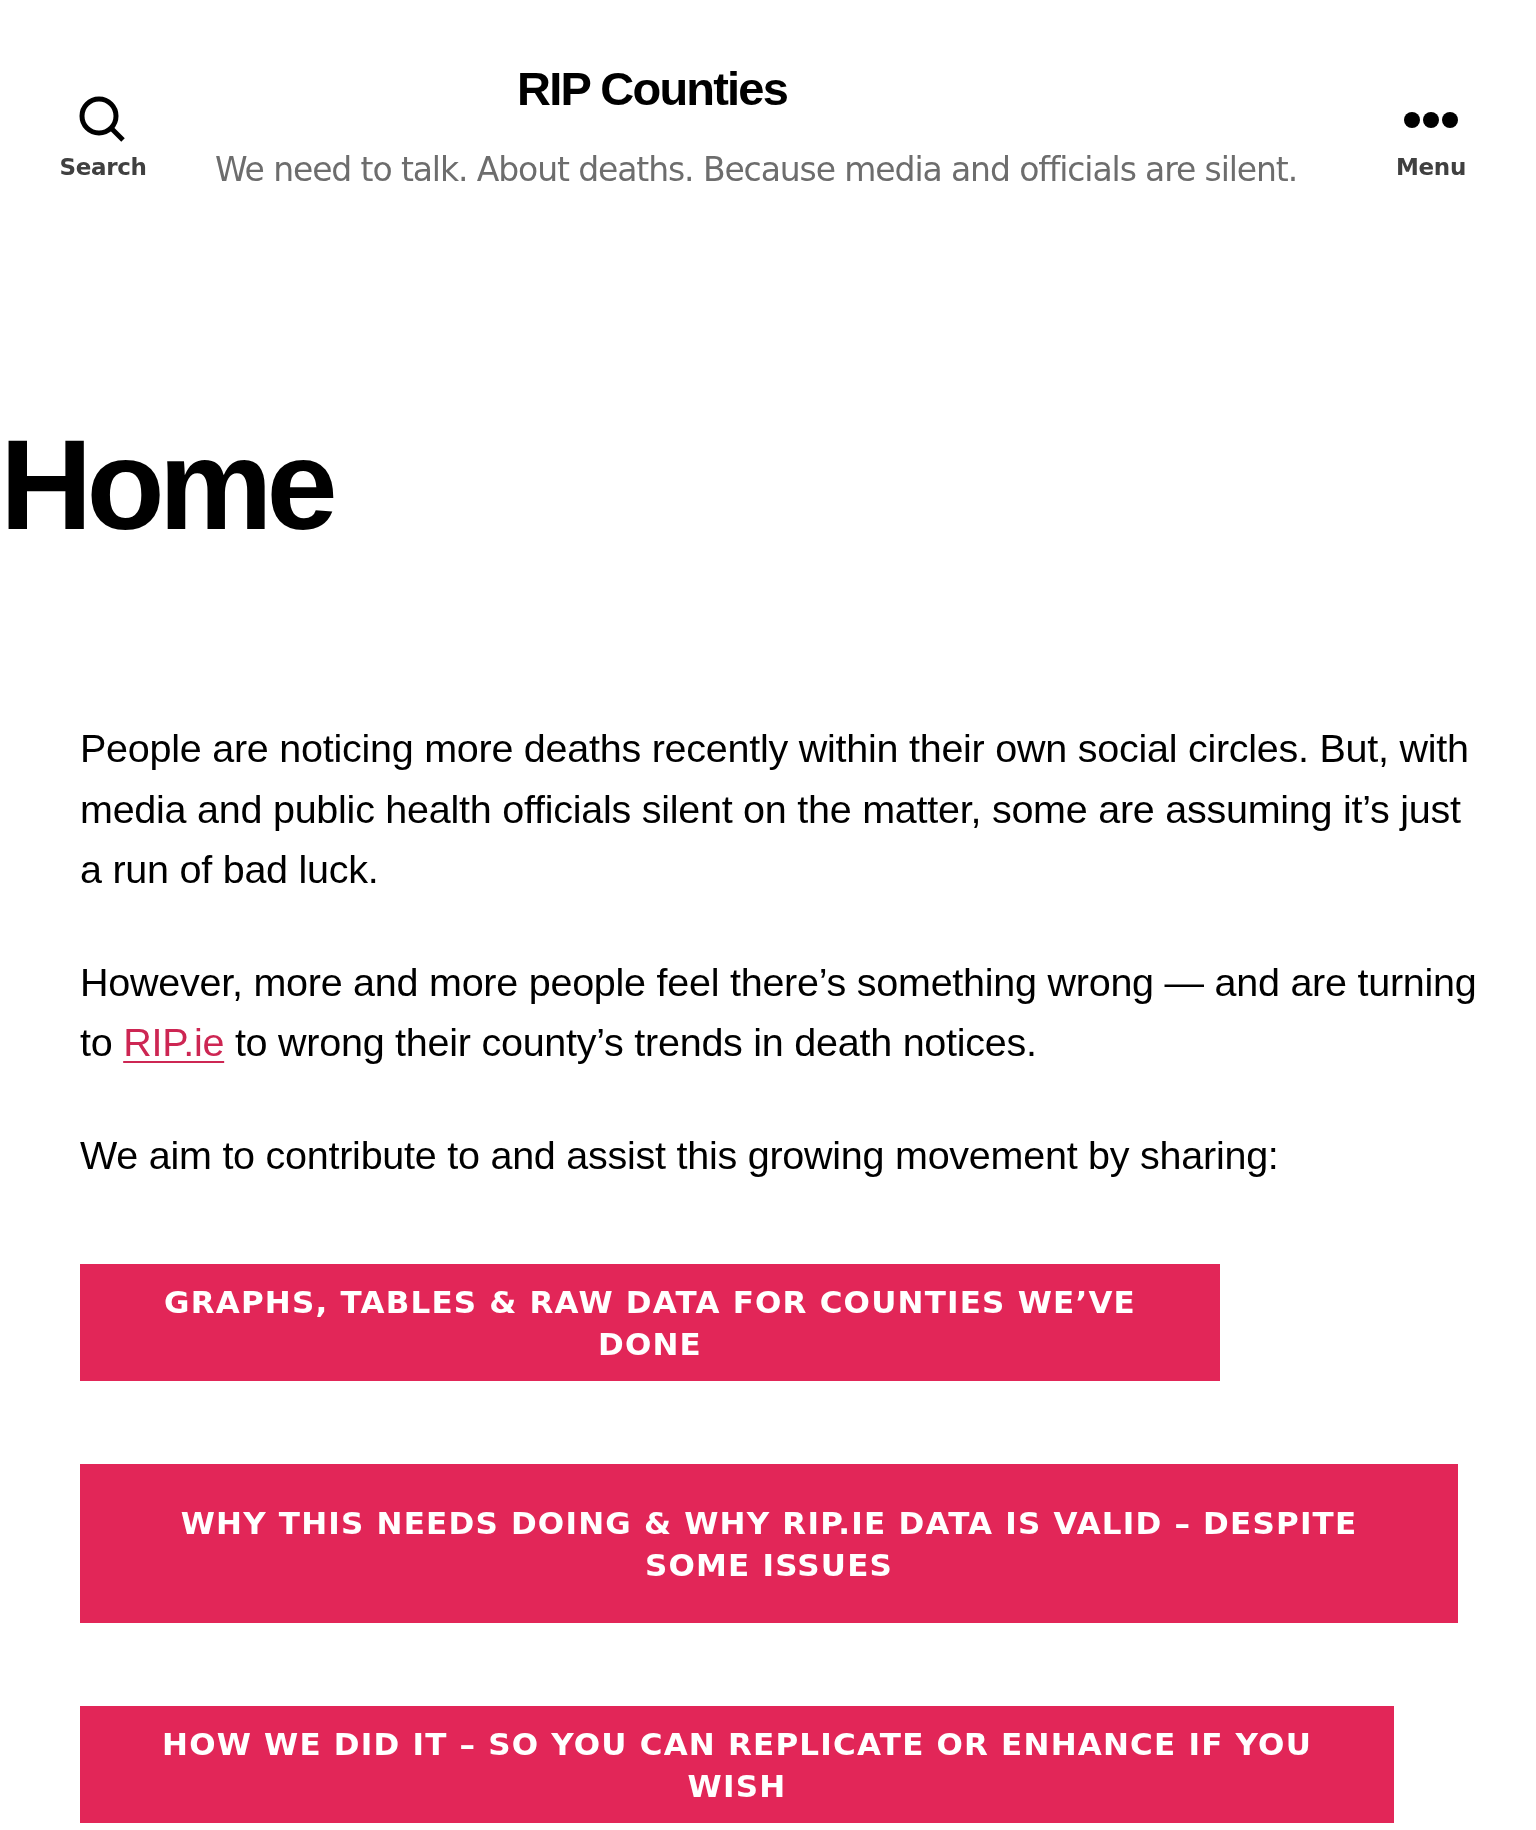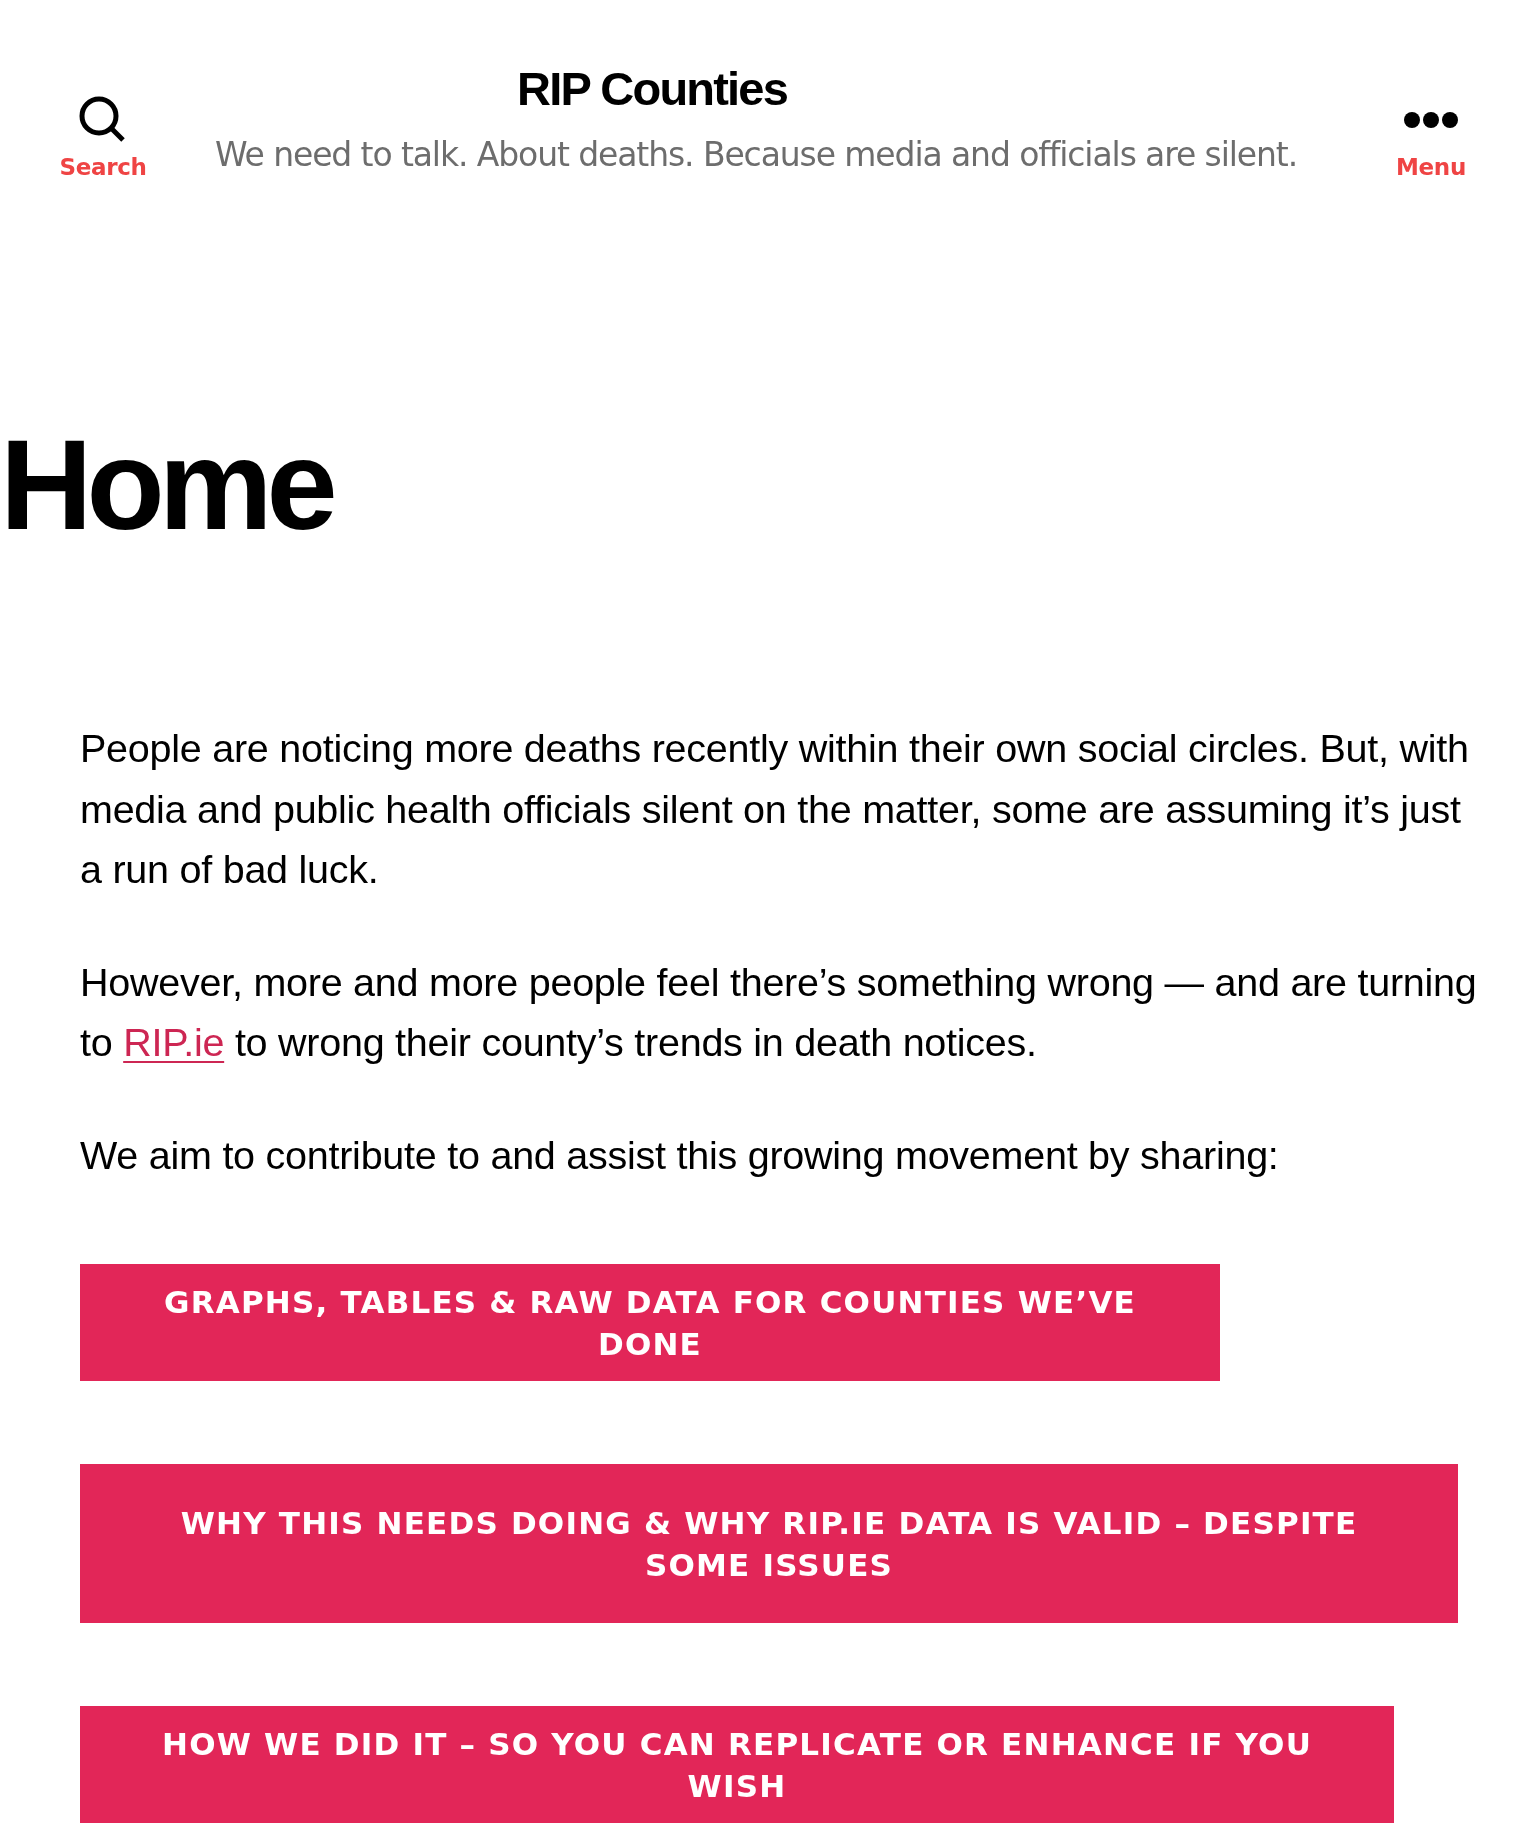--- a/index.html
+++ b/index.html
@@ -40,39 +40,39 @@
       height: 56px;
       display: flex;
       align-items: center;
       justify-content: center;
     }
     .toggle-label {
       margin-top: 6px;
       font-family: "DejaVu Sans", sans-serif;
       font-size: 23px;
       font-weight: bold;
-      color: #ef4444;
+      color: #404040;
       letter-spacing: -0.3px;
     }
     .site-title {
       position: absolute;
       top: 60px;
       left: 0;
       width: 1304px;
       text-align: center;
       font-family: "Liberation Sans", sans-serif;
       font-weight: bold;
       font-size: 47px;
       letter-spacing: -1.8px;
       color: #000;
       line-height: 58px;
     }
     .site-description {
       position: absolute;
-      top: 133px;
+      top: 148px;
       left: 0;
       width: 1512px;
       text-align: center;
       font-family: "DejaVu Sans", sans-serif;
       font-size: 33px;
       letter-spacing: -1.1px;
       color: #6d6d6d;
       line-height: 44px;
     }
 

